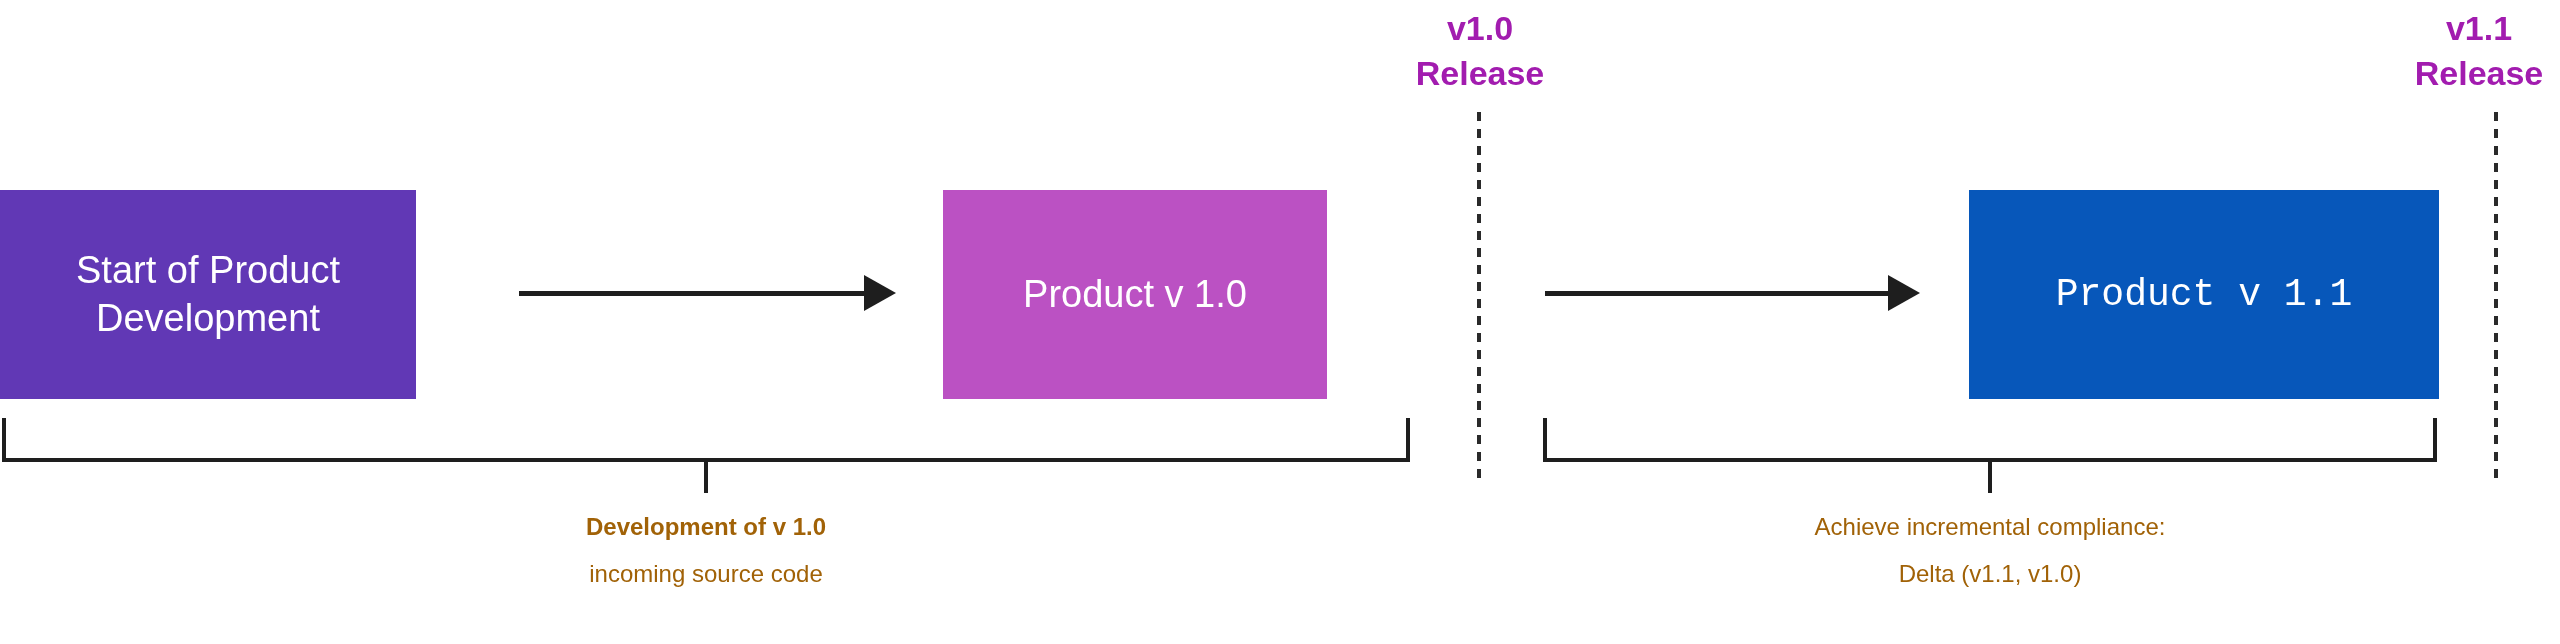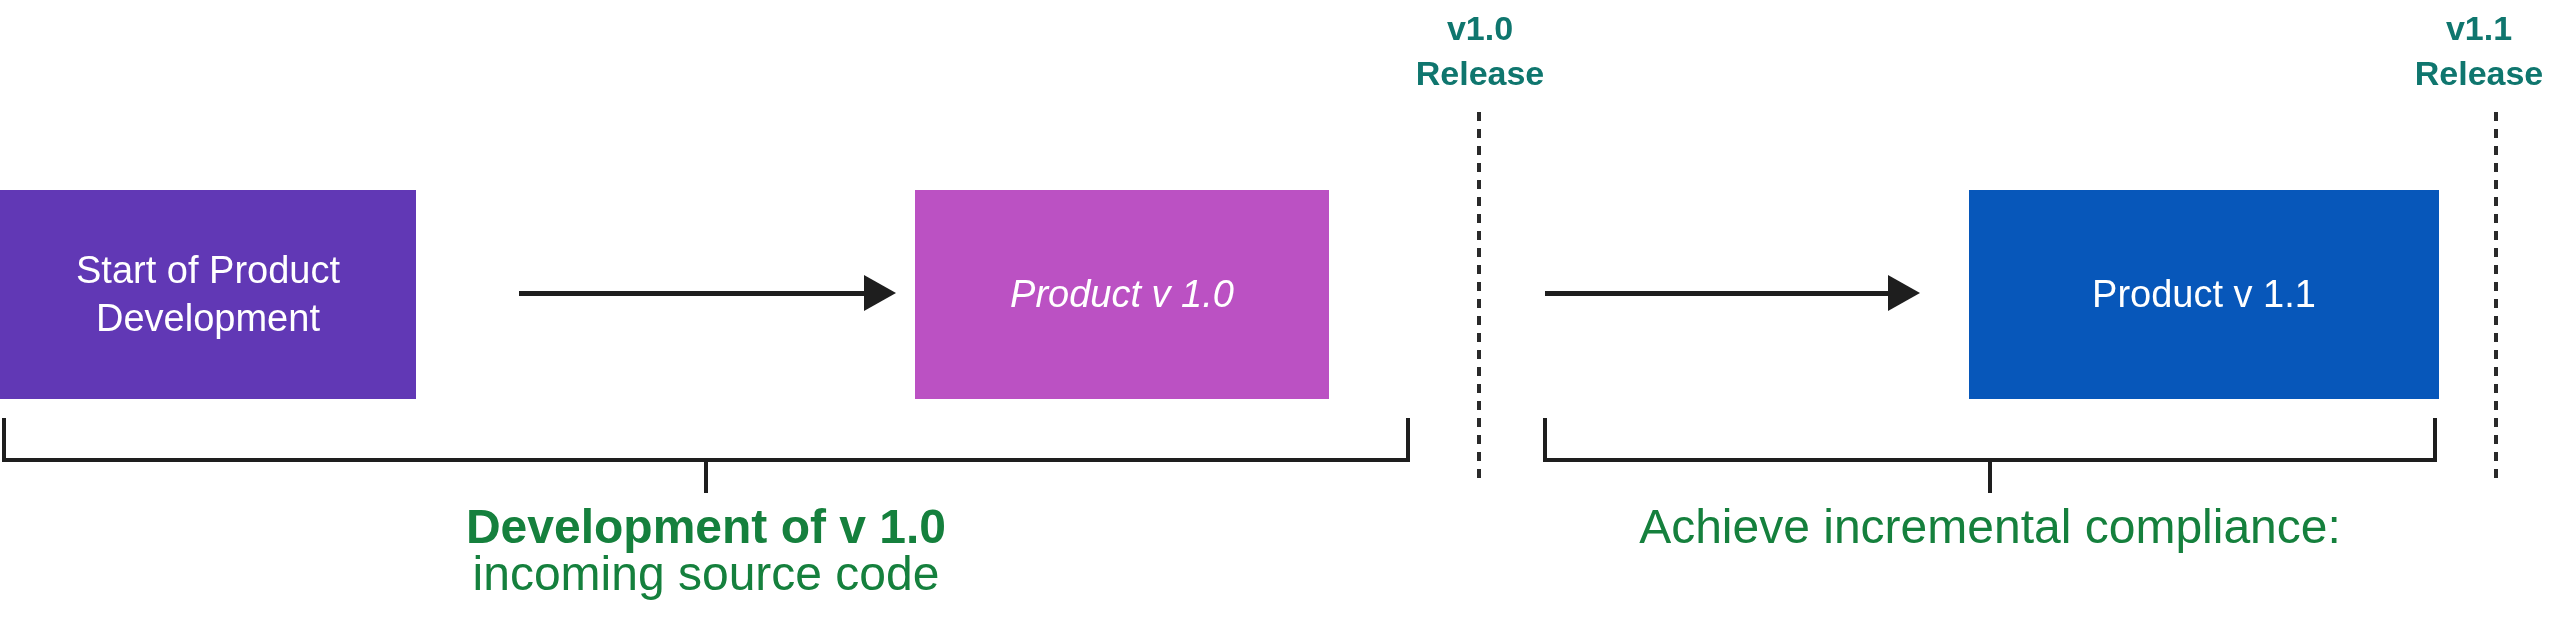--- a/index.html
+++ b/index.html
@@ -25,21 +25,21 @@
     display: flex;
     align-items: center;
     justify-content: center;
     text-align: center;
     color: #ffffff;
     font-size: 38px;
     line-height: 1.26;
   }
   .box span { display: block; padding: 0 40px; }
   .box-start { left: 0;      width: 416px; }
-  .box-v10   { left: 915px;  width: 414px; font-style: italic; }
+  .box-v10   { left: 943px;  width: 384px; }
   .box-v11   { left: 1969px; width: 470px; }
 
   
   .arrow { position: absolute; height: 40px; top: 273px; }
   .arrow-1 { left: 519px;  width: 377px; }
   .arrow-2 { left: 1545px; width: 375px; }
   .arrow .arrow-line {
     position: absolute;
     left: 0; right: 30px; top: 18px;
     height: 5px;
@@ -56,21 +56,21 @@
 
   
   .release-label {
     position: absolute;
     top: 6px;
     width: 200px;
     text-align: center;
     font-size: 34px;
     font-weight: 700;
     line-height: 1.32;
-    color: #0f766e;
+    color: #a21caf;
   }
   .release-label-1 { left: 1380px; }
   .release-label-2 { left: 2379px; }
   .dashline {
     position: absolute;
     top: 112px;
     width: 4px;
     height: 371px;
     background: repeating-linear-gradient(180deg,
       #2a2a2a 0px, #2a2a2a 9px,
@@ -107,23 +107,23 @@
     height: 31px;
     background: #1e1e1e;
   }
 
   
   .caption {
     position: absolute;
     top: 503px;
     width: 800px;
     text-align: center;
-    font-size: 48px;
+    font-size: 24px;
     line-height: 47px;
-    color: #15803d;
+    color: #a16207;
   }
   .caption-left  { left: 306px; }
   .caption-right { left: 1590px; }
   .caption .caption-title { font-weight: 700; }
 </style>
 </head>
 <body>
 
 <div class="canvas">
 
@@ -138,21 +138,21 @@
 
   <div class="dashline dashline-1"></div>
   <div class="dashline dashline-2"></div>
 
   <div class="box box-start" style="background-color: rgb(97, 56, 181);">
     <span>Start of Product Development</span>
   </div>
   <div class="box box-v10" style="background-color: rgb(187, 81, 195);">
     <span>Product v 1.0</span>
   </div>
-  <div class="box box-v11" style="background-color: rgb(7, 87, 186);">
+  <div class="box box-v11" style="background-color: rgb(7, 87, 186); font-family: Liberation Mono, monospace;">
     <span>Product v 1.1</span>
   </div>
 
   <div class="arrow arrow-1">
     <div class="arrow-line"></div>
     <div class="arrow-head"></div>
   </div>
   <div class="arrow arrow-2">
     <div class="arrow-line"></div>
     <div class="arrow-head"></div>
@@ -170,15 +170,16 @@
     <div class="tick-end tick-right"></div>
     <div class="tick-center"></div>
   </div>
 
   <div class="caption caption-left">
     <div class="caption-title">Development of v 1.0</div>
     <div>incoming source code</div>
   </div>
   <div class="caption caption-right">
     <div>Achieve incremental compliance:</div>
+    <div>Delta (v1.1, v1.0)</div>
   </div>
 
 </div>
 
 </body></html>

